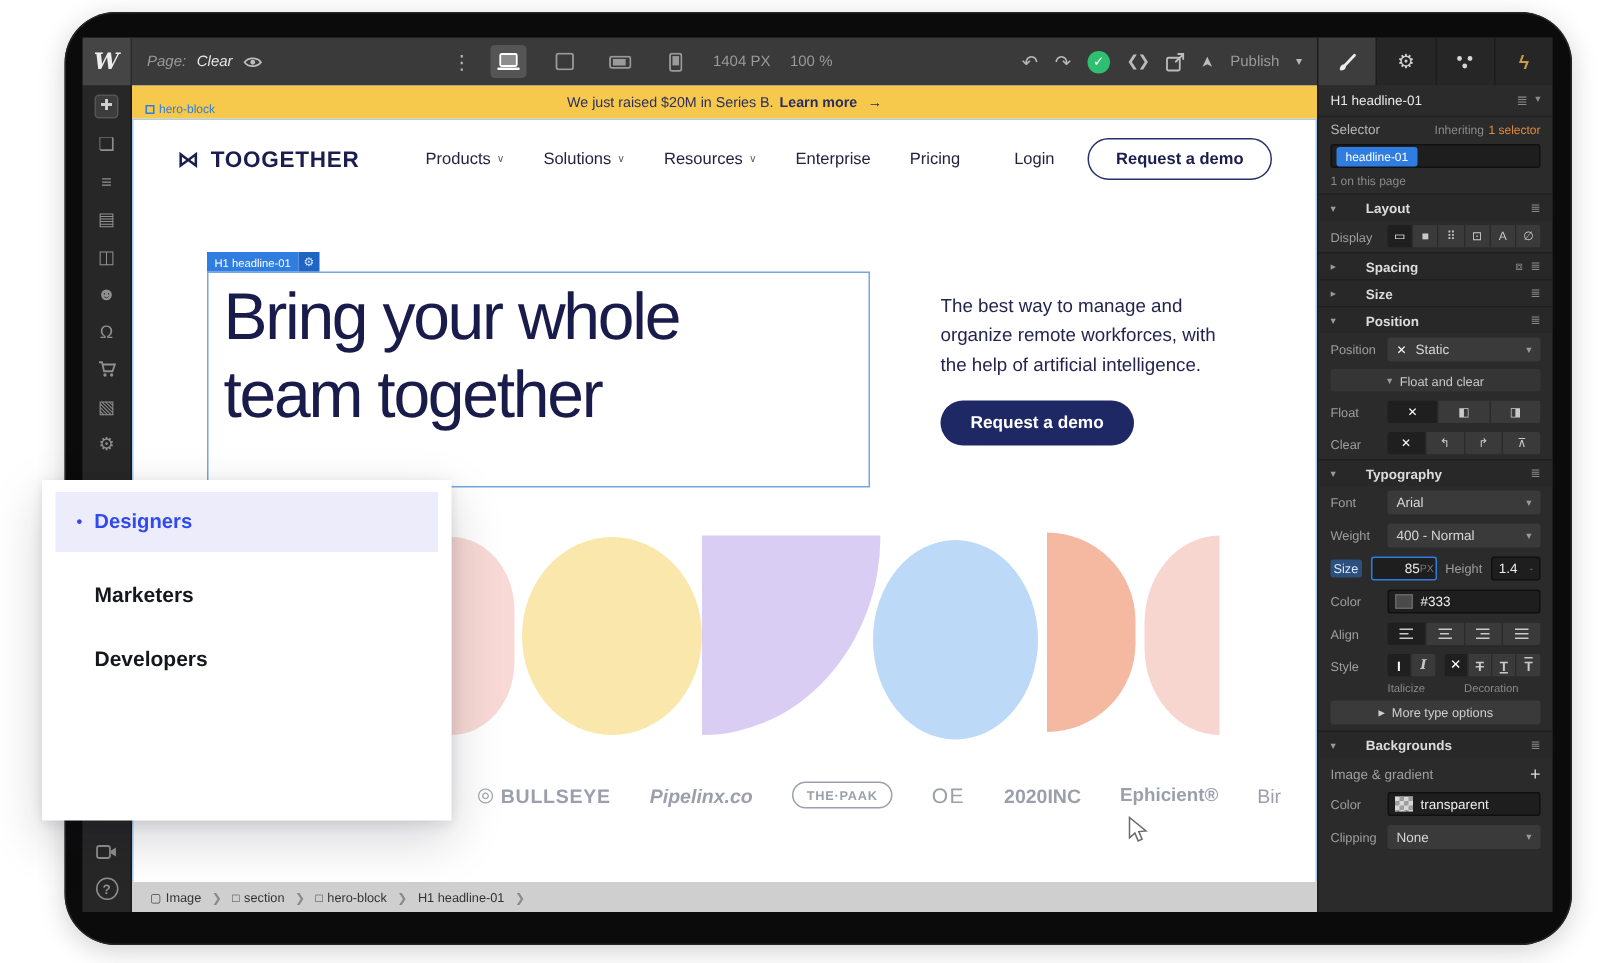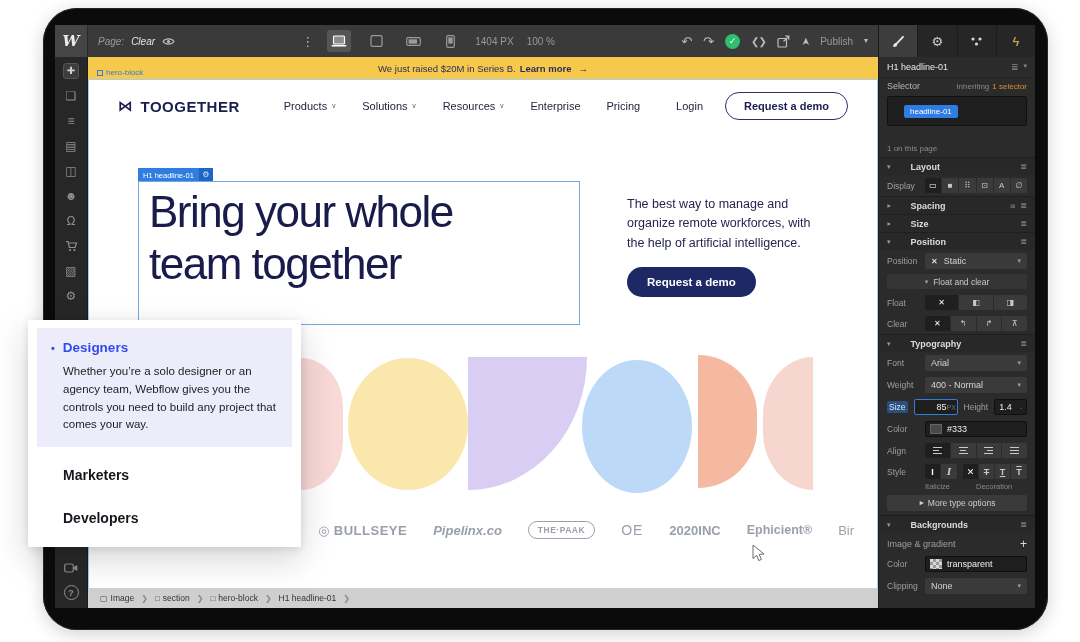--- a/index.html
+++ b/index.html
@@ -108,21 +108,21 @@
   .crumb .bic { font-size:8px; color:#444; }
   .csep { color:#8a8a8a; font-size:8px; margin:0 3px; }
 
   
   .rpanel { width:157px; background:#2b2b2b; border-left:1px solid #1d1d1d; color:#b5b5b5; font-size:9px; overflow:hidden; display:flex; flex-direction:column; }
   .elemhdr { height:21px; display:flex; align-items:center; padding:0 8px; color:#e8e8e8; border-bottom:1px solid #222; }
   .elemhdr .right { margin-left:auto; display:flex; gap:5px; color:#8a8a8a; }
   .selrow { height:16px; display:flex; align-items:center; padding:0 8px; }
   .selrow .inh { margin-left:auto; color:#8a8a8a; font-size:8px; }
   .selrow .cnt { color:#e08c3c; font-size:8px; margin-left:3px; }
-  .selinput { margin:2px 8px 18px; height:30px; background:#1e1e1e; border:1px solid #111; border-radius:2px; display:flex; align-items:center; padding:0 16px; }
+  .selinput { margin:2px 8px 4px; height:16px; background:#1e1e1e; border:1px solid #111; border-radius:2px; display:flex; align-items:center; padding:0 3px; }
   .selpill { background:#2f7de1; color:#fff; font-size:8px; border-radius:2px; padding:2px 6px; }
   .onpage { padding:0 8px 4px; font-size:8px; color:#8a8a8a; }
 
   .psec { height:18px; background:#282828; border-top:1px solid #1f1f1f; display:flex; align-items:center; gap:20px; padding:0 8px; }
   .psec .tri { font-size:7px; color:#9a9a9a; }
   .psec .ttl { font-weight:bold; color:#dcdcdc; font-size:9px; }
   .psec .ricons { margin-left:auto; display:flex; gap:5px; color:#8a8a8a; font-size:8px; }
 
   .prow { display:flex; align-items:center; padding:3px 8px; gap:6px; }
   .plbl { width:32px; flex:0 0 32px; color:#9f9f9f; font-size:8.5px; }
@@ -604,17 +604,16 @@
 
 </div>
 </div>
 
 <div class="card">
   <div class="hl">
     <div class="row1">
       <span class="dot">•</span>
       <span>Designers</span>
     </div>
-    <p>Whether you’re a solo designer or an agency team, Webflow gives you the controls you need to build any project that comes your way.</p>
   </div>
   <div class="item">Marketers</div>
   <div class="item">Developers</div>
 </div>
 
 </body></html>

